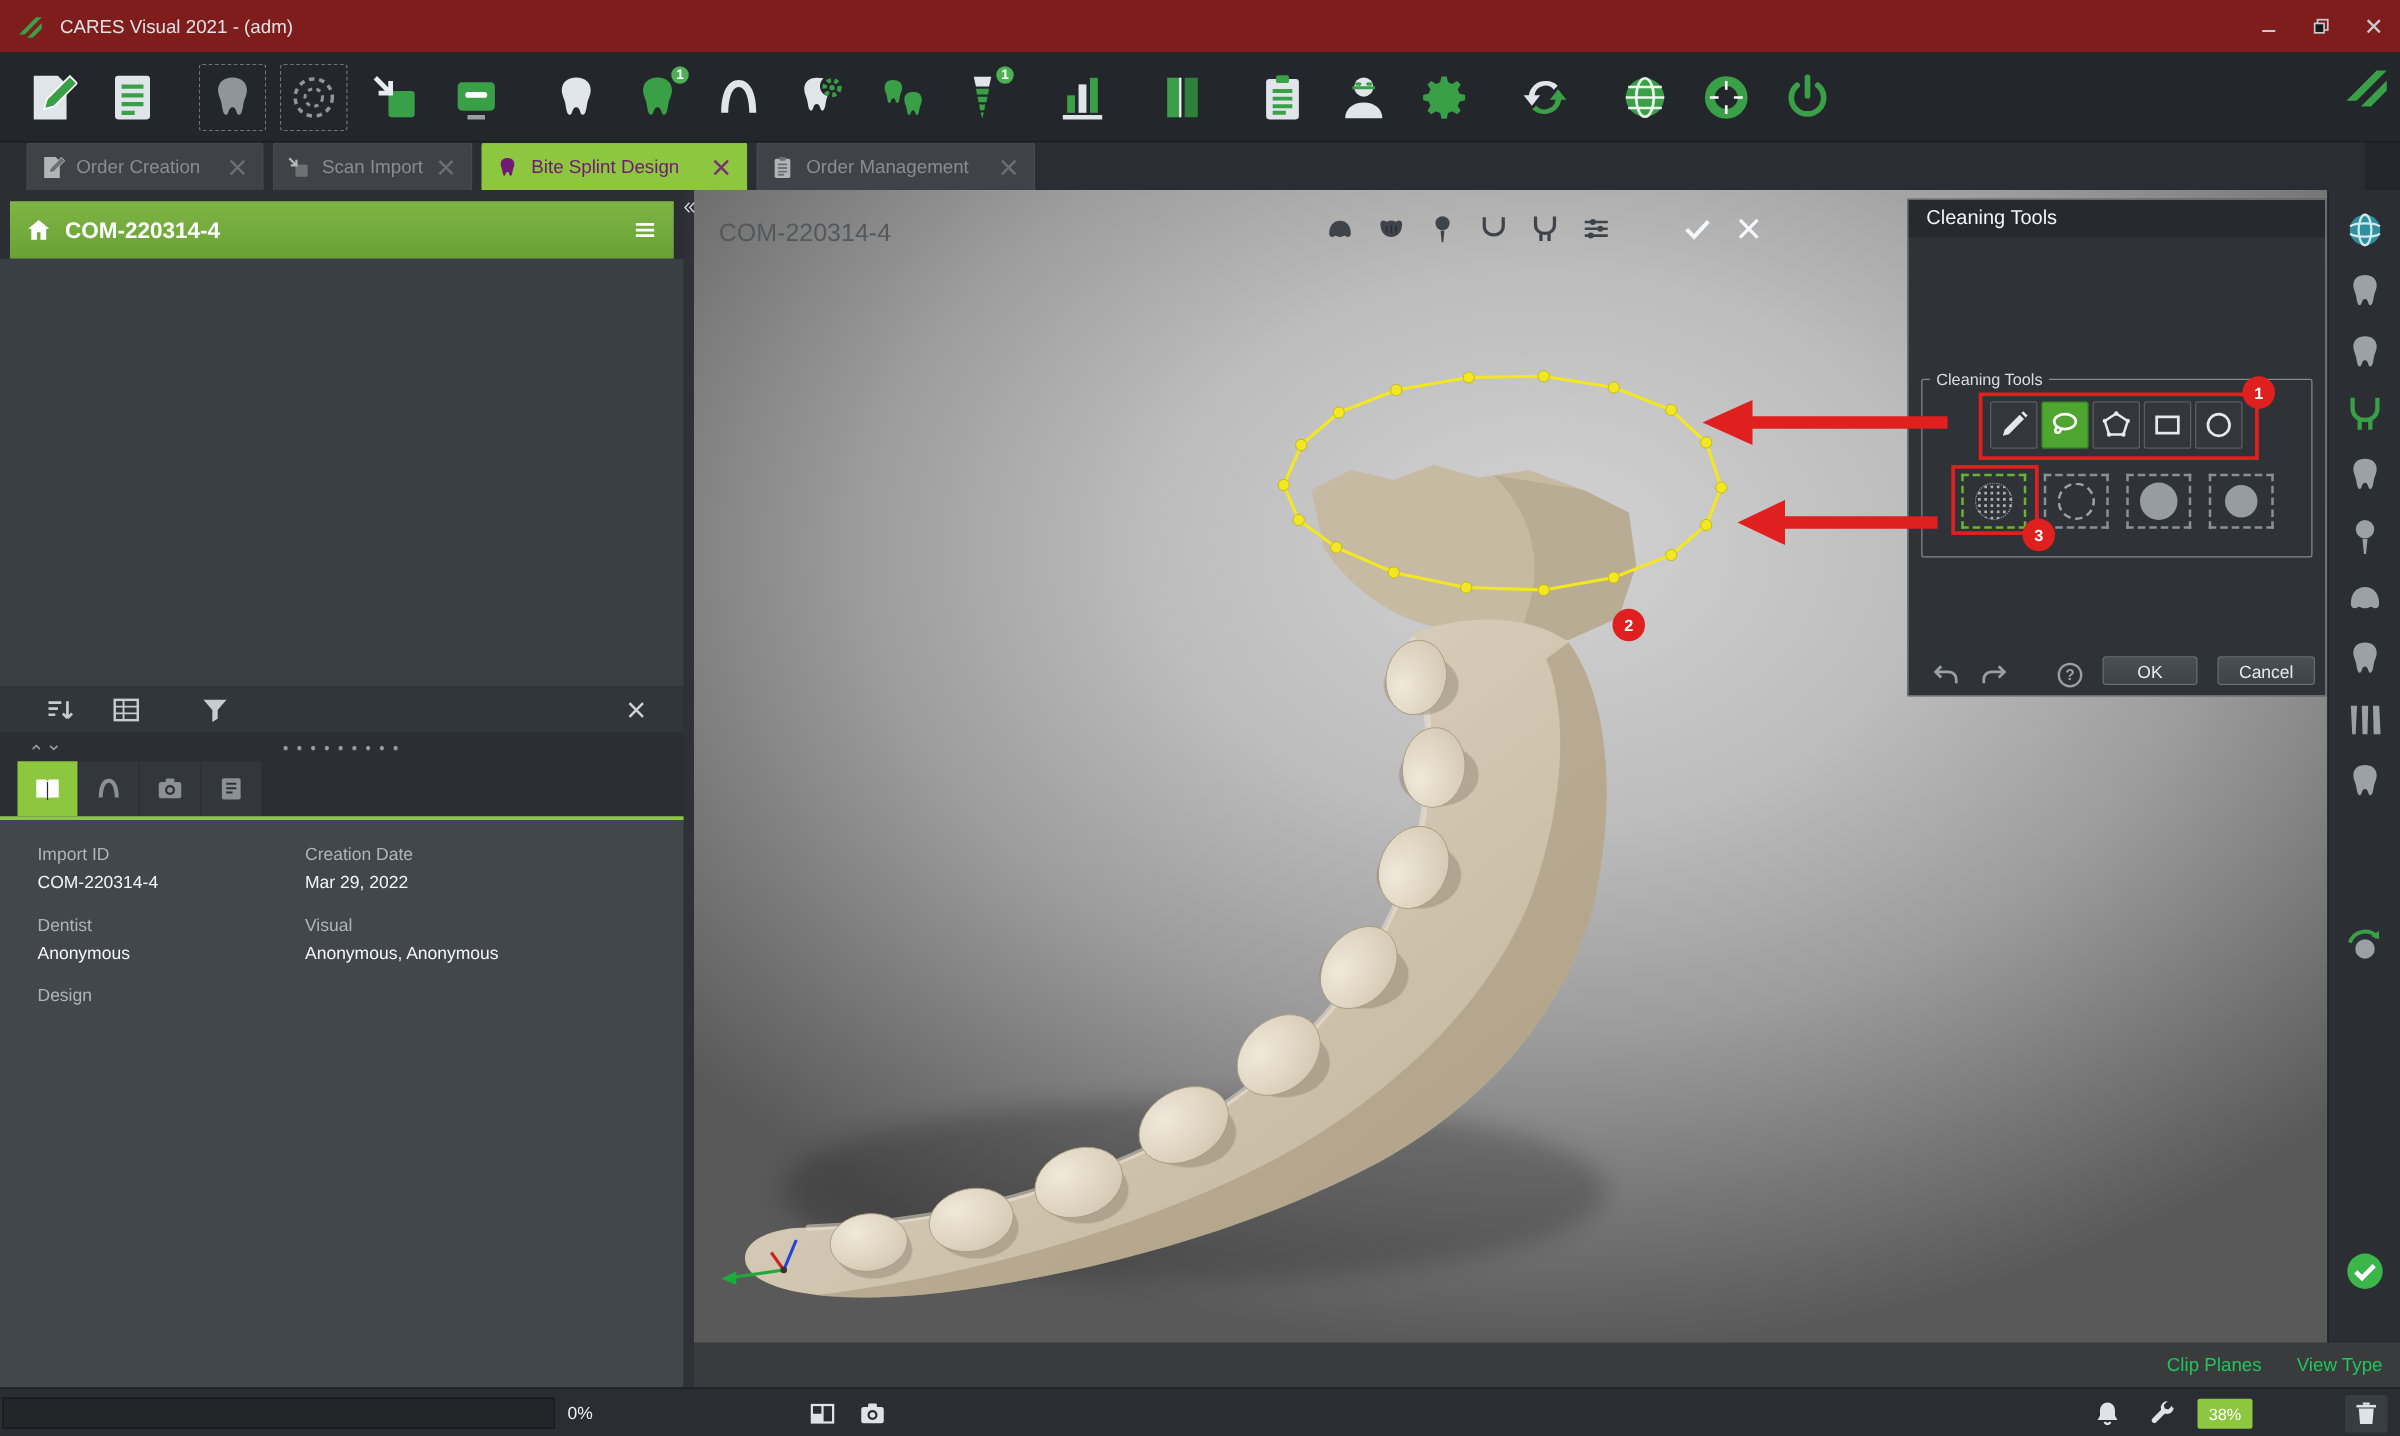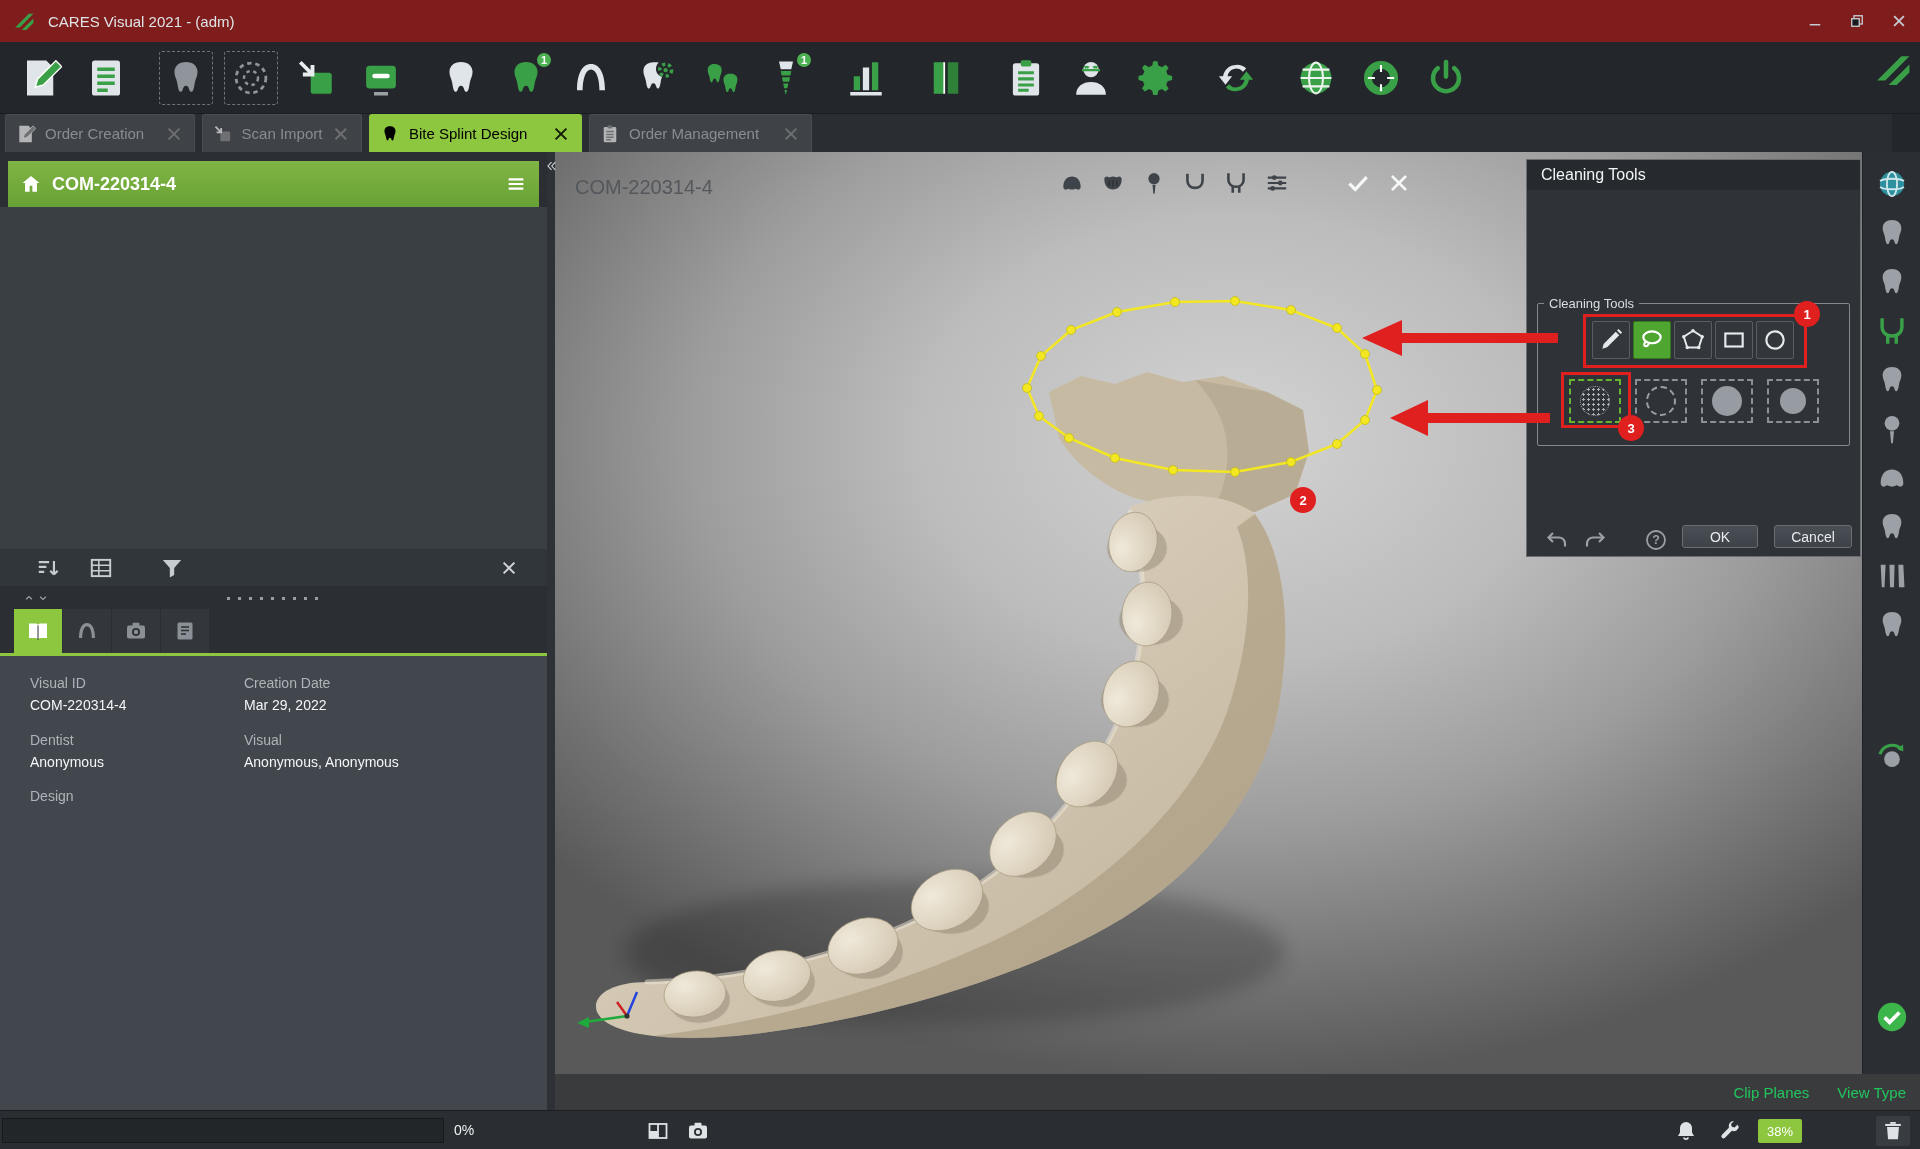--- a/index.html
+++ b/index.html
@@ -21,27 +21,27 @@
   .tb-btn{position:relative;width:54px;height:54px;display:flex;align-items:center;justify-content:center;color:var(--icon-green);flex:0 0 auto}
   .tb-btn .icon{width:42px;height:42px}
   .tb-btn.white{color:#dfe5e8}
   .tb-btn.gray{color:#8f959b}
   .tb-btn.marquee{border:1px dashed #6f7478;border-radius:3px}
   .tb-btn.sep{margin-left:15px}
   .tb-badge{position:absolute;top:0px;right:0px;width:18px;height:18px;border-radius:50%;background:#4db052;border:2px solid #23272b;color:#fff;font-size:11px;font-weight:bold;display:flex;align-items:center;justify-content:center}
   .toolbar-logo{position:absolute;left:1868px;top:46px;width:46px;height:46px}
 
   
-  .tabbar{position:absolute;left:0;top:114px;width:1892px;height:38px;background:#2a2e33;display:flex;align-items:flex-end;gap:7px;padding-left:5px}
+  .tabbar{position:absolute;left:0;top:114px;width:1892px;height:38px;background:#2a2e33;display:flex;align-items:flex-end;gap:7px;padding-left:21px}
   .tab{height:38px;display:flex;align-items:center;gap:9px;padding:0 10px;background:#3f4347;border:1px solid #4a4e53;border-bottom:none;color:#878d93;font-size:15px;border-radius:3px 3px 0 0}
   .tab .icon{width:20px;height:20px}
   .tab:not(.active) .icon{filter:grayscale(1) opacity(.7)}
   .tab-label{white-space:nowrap}
   .tab-close{width:15px;height:15px;margin-left:auto;opacity:.85}
-  .tab.active{background:var(--accent);color:#000000;border-color:var(--accent)}
+  .tab.active{background:var(--accent);color:#701a75;border-color:var(--accent)}
   .tab:nth-child(1){width:190px}
   .tab:nth-child(2){width:160px}
   .tab:nth-child(3){width:213px}
   .tab:nth-child(4){width:223px}
 
   
   .left-panel{position:absolute;left:0;top:152px;width:547px;height:958px;background:#2b2f34;z-index:2}
   .lp-header{position:absolute;left:8px;top:9px;width:531px;height:46px;background:linear-gradient(#7fb544,#68a135);display:flex;align-items:center;gap:10px;padding:0 12px}
   .lp-header .icon{width:22px;height:22px;color:#fff}
   .lp-title{font-size:18px;font-weight:bold;color:#fff}
@@ -515,21 +515,21 @@
         <span class="icon">
           <svg viewBox="0 0 24 24">
             <rect x="4.5" y="3.5" width="15" height="17" rx="1.5" fill="currentColor"></rect>
             <path d="M8 8h8M8 11.5h8M8 15h5" stroke="#2b2f33" stroke-width="1.6" fill="none"></path>
           </svg>
         </span>
       </div>
   </div>
   <div class="lp-underline"></div>
   <div class="lp-info">
-    <span class="info-label" style="left:30px;top:19px">Visual ID</span>
+    <span class="info-label" style="left:30px;top:19px">Import ID</span>
     <span class="info-value" style="left:30px;top:41px">COM-220314-4</span>
     <span class="info-label" style="left:244px;top:19px">Creation Date</span>
     <span class="info-value" style="left:244px;top:41px">Mar 29, 2022</span>
     <span class="info-label" style="left:30px;top:76px">Dentist</span>
     <span class="info-value" style="left:30px;top:98px">Anonymous</span>
     <span class="info-label" style="left:244px;top:76px">Visual</span>
     <span class="info-value" style="left:244px;top:98px">Anonymous, Anonymous</span>
     <span class="info-label" style="left:30px;top:132px">Design</span>
   </div>
 </div>

